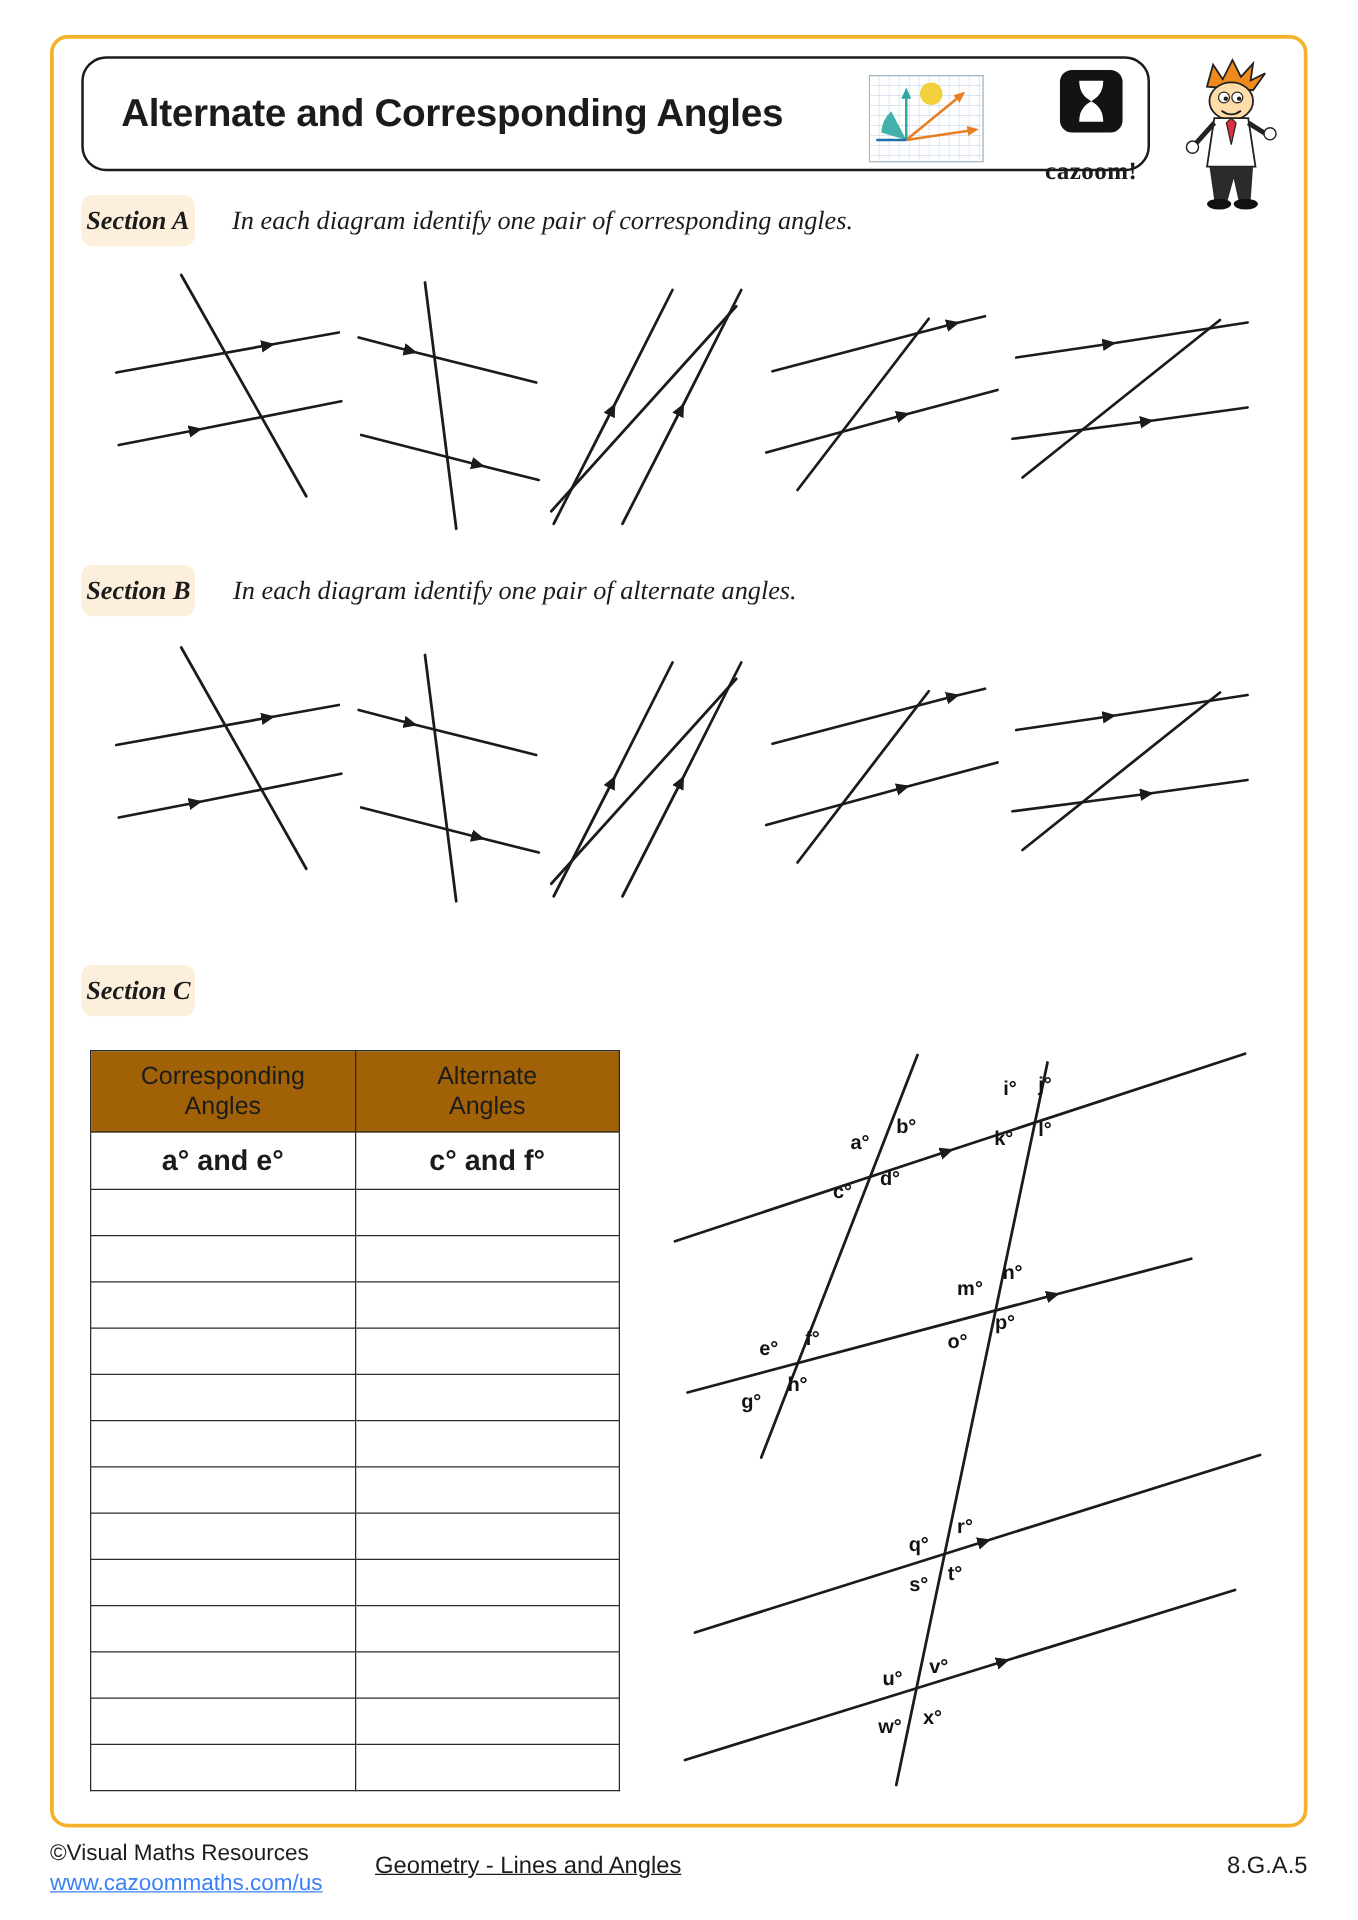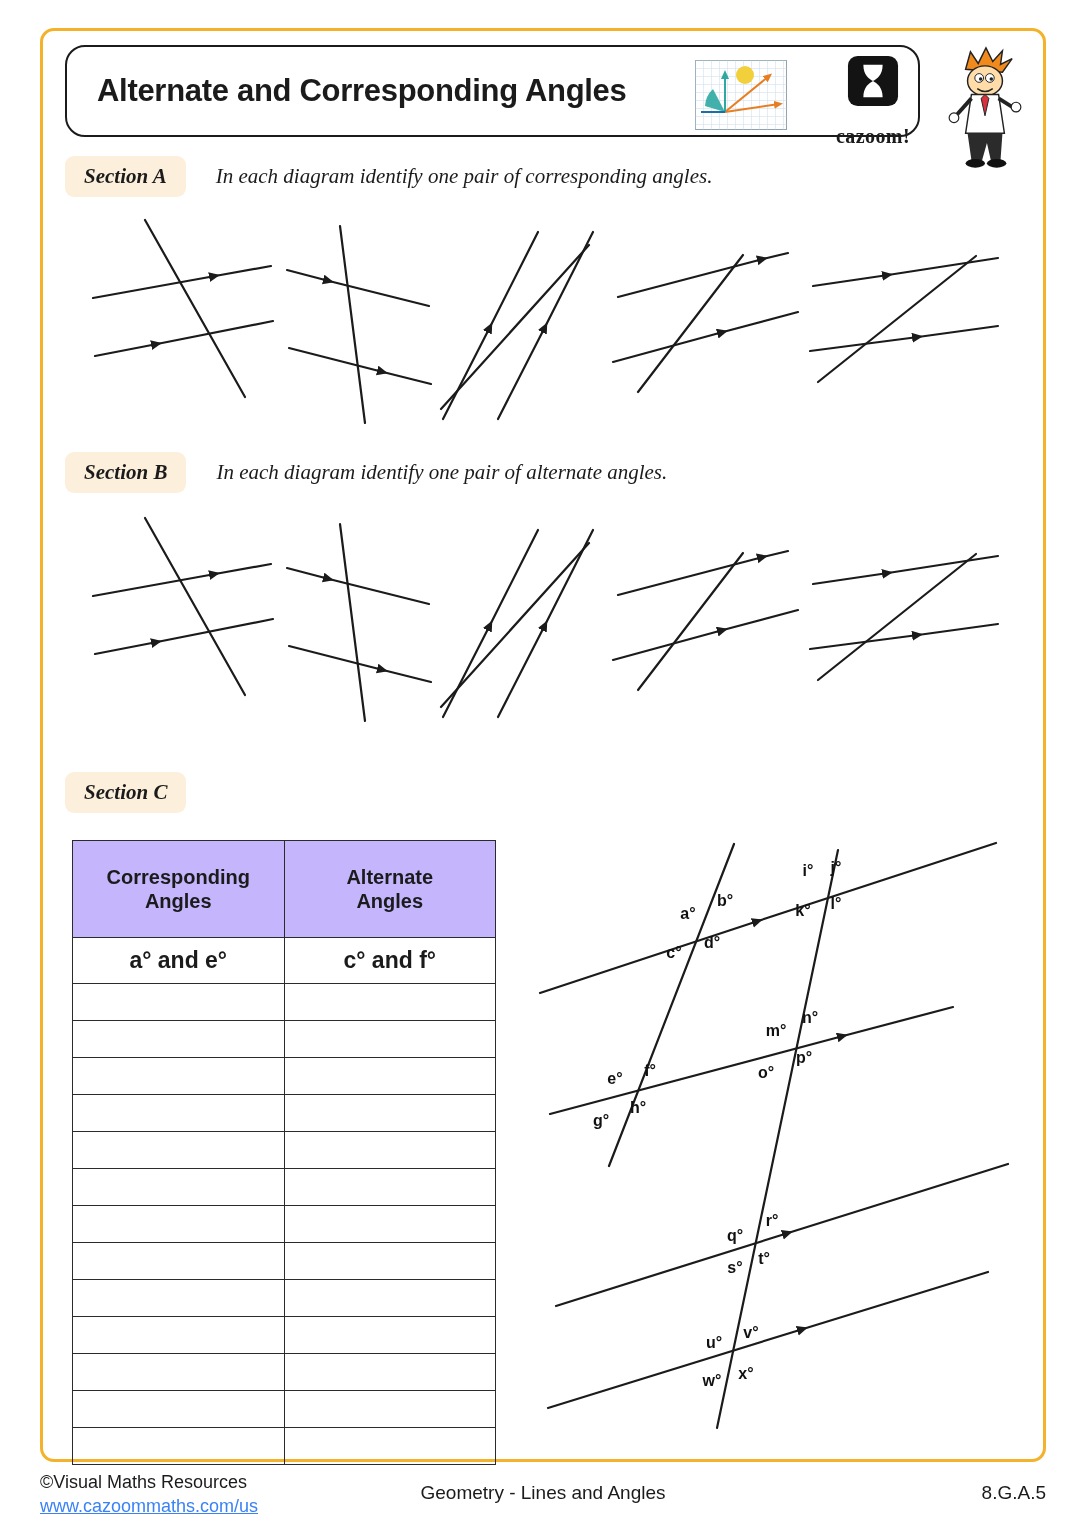--- a/index.html
+++ b/index.html
@@ -17,53 +17,53 @@
   .title { position:absolute; left:30px; top:50%; transform:translateY(-50%);
            font-size:31px; font-weight:700; letter-spacing:-0.3px; white-space:nowrap; }
   .geo-icon { position:absolute; left:628px; top:13px; }
   .logo { position:absolute; left:756px; top:8px; width:100px; text-align:center; }
   .logo-text { display:block; margin-top:14px; font:700 20px "Liberation Serif", serif; letter-spacing:0.4px; }
   .mascot { position:absolute; left:932px; top:46px; }
 
   
   .section-head { position:absolute; left:65px; display:flex; align-items:center; gap:30px; white-space:nowrap; }
   #secA { top:156px; } #secB { top:452px; } #secC { top:772px; }
-  .section-pill { background:#FCF0DC; border-radius:9px; padding:8px 19px;
+  .section-pill { background:#FCF0DC; border-radius:9px; padding:8px 4px;
                   font:italic 700 21px "Liberation Serif", serif; }
   .section-instr { font:italic 21px "Liberation Serif", serif; }
 
   
   .diag-row { position:absolute; left:85px; width:932px; height:218px; }
   #rowA { top:210px; } #rowB { top:508px; }
   .diag-row svg { position:absolute; overflow:visible; }
   .p1 { left:0;    top:0;    }
   .p2 { left:198px; top:8px;  }
   .p3 { left:348px; top:14px; }
   .p4 { left:528px; top:40px; }
   .p5 { left:723px; top:44px; }
 
   .wsline { stroke:#1b1b1b; stroke-width:2.2; fill:none; stroke-linecap:round; }
 
   
   .answer-table { position:absolute; left:72px; top:840px; width:424px; border-collapse:collapse; }
   .answer-table th, .answer-table td { border:1.7px solid #2b2b2b; text-align:center; }
-  .answer-table th { background:#c4b5fd; font-size:20px; font-weight:700; line-height:1.2;
-                     padding:24px 4px; white-space:pre-line; width:50%; }
+  .answer-table th { background:#a16207; font-size:20px; font-weight:400; line-height:1.2;
+                     padding:8px 4px; white-space:pre-line; width:50%; }
   .answer-table td.filled { font-size:23px; font-weight:700; height:46px;margin-top:30px; }
   .answer-table td.empty  { height:37px; }
 
   
   .big-fig { position:absolute; left:528px; top:836px; overflow:visible; }
   .anglbl { font:700 16px "Liberation Sans", sans-serif; fill:#111; text-anchor:middle; }
 
   
   .footer { position:absolute; left:40px; right:40px; top:1470px; display:flex; align-items:flex-start; }
   .f-left { width:260px; font-size:18px; line-height:1.35; }
   .f-link { color:#3b82f6; text-decoration:underline; cursor:pointer; }
-  .f-center { flex:1; text-align:center; font-size:19px; margin-top:12px; }
+  .f-center { flex:1; font-size:19px; margin-top:12px;text-decoration:underline; }
   .f-right { width:260px; text-align:right; font-size:19px; margin-top:12px; }
 </style>
 </head>
 <body>
 
 <svg width="0" height="0" style="position:absolute" aria-hidden="true">
   <defs>
     <marker id="arr" markerUnits="userSpaceOnUse" markerWidth="14" markerHeight="12" refX="6" refY="5" orient="auto">
       <path d="M0,0 L11,5 L0,10 Z" fill="#1b1b1b"></path>
     </marker>

